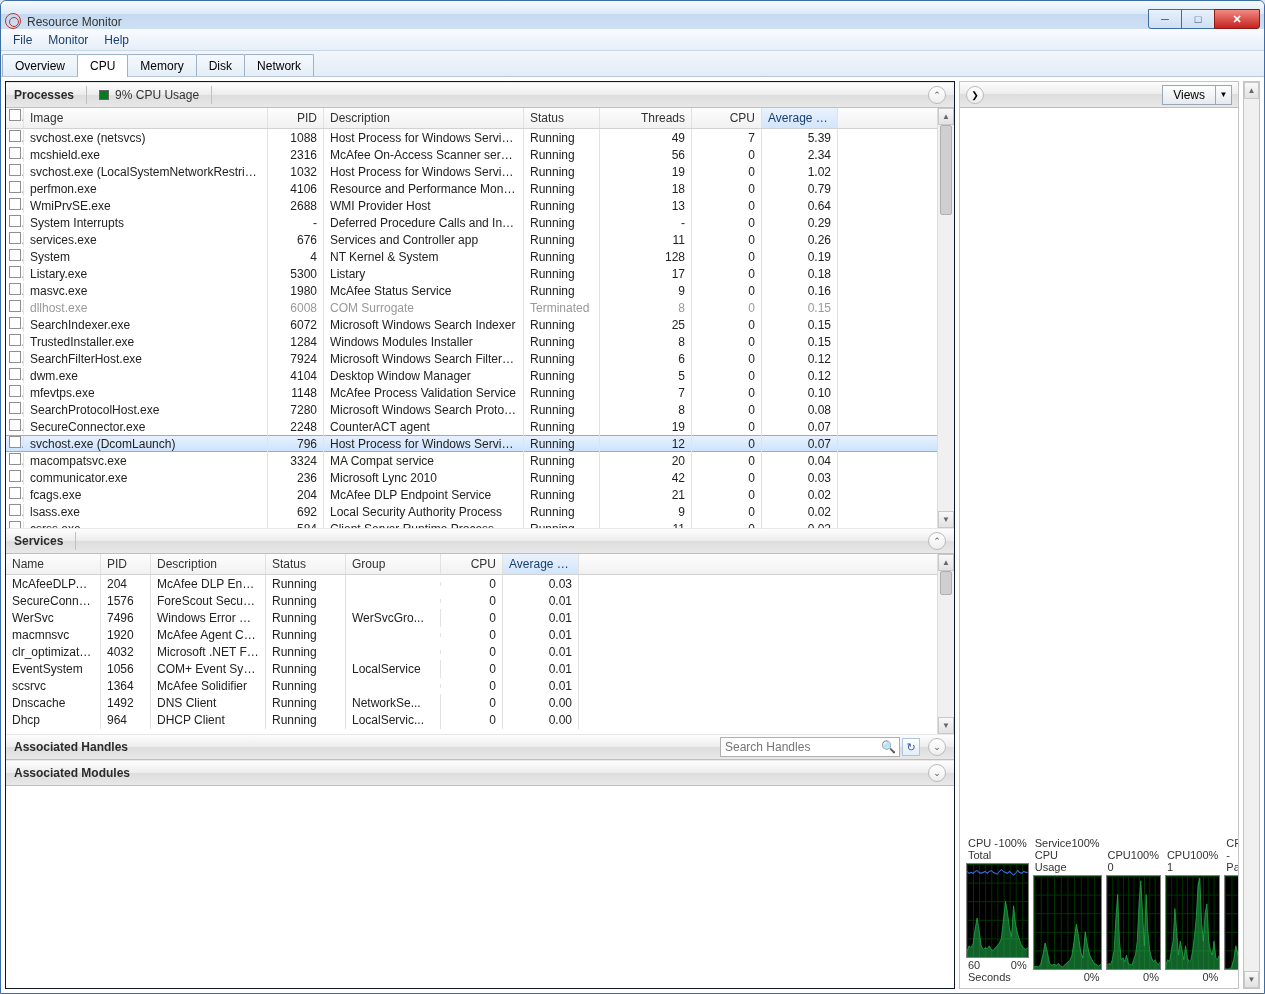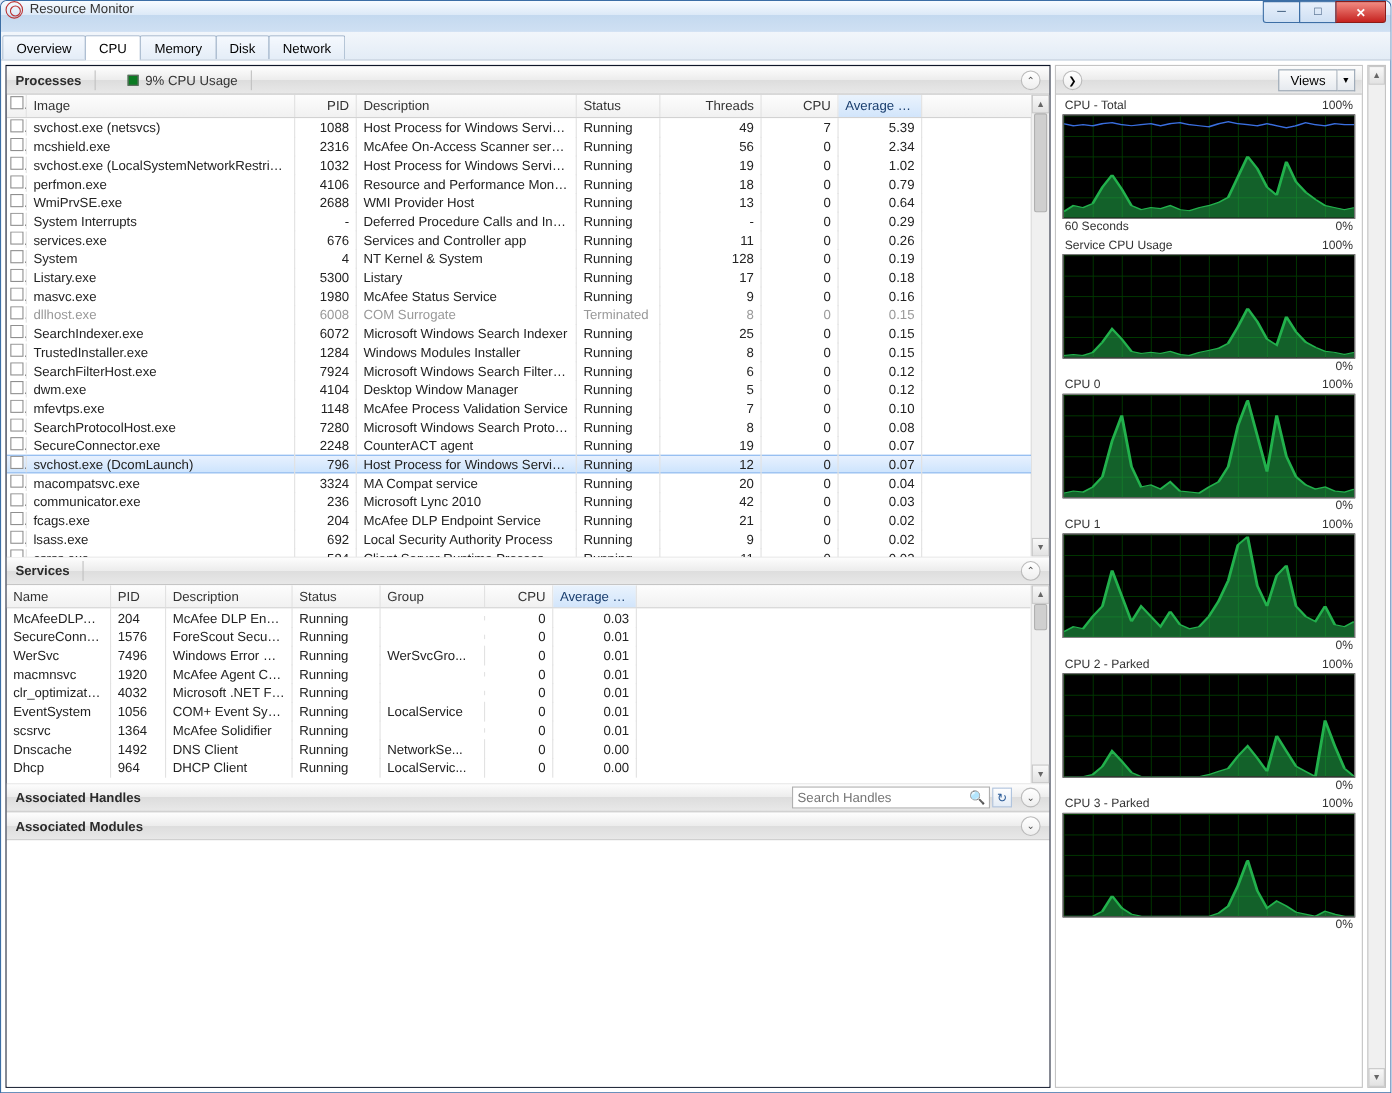--- a/index.html
+++ b/index.html
@@ -1,20 +1,20 @@
 <!DOCTYPE html>
 <html><head>
 <meta charset="utf-8">
 <style>
 * { box-sizing: border-box; margin: 0; padding: 0; font-family: "Segoe UI", Tahoma, sans-serif; }
 html, body { width: 1265px; height: 994px; overflow: hidden; background: #dfe8f6; }
 
 
 .window { width:1265px; height:994px; border:1px solid #3c6ea5; border-radius:6px 6px 0 0; background:#fff; display:flex; flex-direction:column; }
-.titlebar { height:28px; background:linear-gradient(#f7fbff,#dce9f7 45%,#c4d9ef 46%,#cfe0f3); border-radius:6px 6px 0 0; display:flex; align-items:flex-start; padding:0 4px; font-size:12px; color:#333; }
+.titlebar { height:28px; background:linear-gradient(#f7fbff,#dce9f7 45%,#c4d9ef 46%,#cfe0f3); border-radius:6px 6px 0 0; display:flex; align-items:flex-end; padding:0 4px; font-size:12px; color:#333; }
 .titlebar .appicon { width:16px;height:16px; margin-right:6px; border:1px solid #b33; border-radius:50%; position:relative; }
 .titlebar .appicon::before { content:""; position:absolute; left:3px; top:3px; width:8px;height:8px;border-radius:50%; border:1px solid #b33; }
 .title-controls { margin-left:auto; display:flex; gap:0; }
 .title-controls .tc { width:34px; height:20px; border:1px solid #3c6ea5; background:linear-gradient(#e8f0fb,#cfe0f3); margin-left:-1px; display:flex; align-items:center; justify-content:center; font-size:11px; color:#2b4b6f; }
 .title-controls .tc:first-child { border-radius:0 0 0 3px; }
 .title-controls .tc.close { background:linear-gradient(#f28b82,#c5221f); color:#fff; font-weight:bold; width:46px; border-color:#8c1b17; border-radius:0 0 3px 0; }
 
 
 .menubar { height:22px; background:linear-gradient(#fafcff,#e6eef8); border-bottom:1px solid #c9d6e6; display:flex; align-items:center; padding:0 4px; font-size:12px; color:#1a3e6e; }
 .menubar span { padding:2px 8px; cursor:default; }
@@ -59,21 +59,21 @@
 .vscroll .btn { position:absolute; left:0; right:0; height:17px; background:linear-gradient(#f8f8f8,#e2e2e2); border:1px solid #c8c8c8; display:flex;align-items:center;justify-content:center;font-size:8px;color:#666;}
 .vscroll .btn.up{top:0;} .vscroll .btn.dn{bottom:0;}
 
 
 .right-header { height:26px; display:flex; align-items:center; background:linear-gradient(#fdfdfd,#ececec 49%,#dddddd 50%,#e8e8e8); border-bottom:1px solid #bbb; padding:0 6px; gap:6px; font-size:12px; }
 .right-header .arrow { width:18px;height:18px;border:1px solid #bbb;border-radius:50%;display:flex;align-items:center;justify-content:center;font-size:9px;background:linear-gradient(#fff,#eee);}
 .right-header .views-btn { margin-left:auto; display:flex; }
 .right-header .views-btn .b { height:20px;border:1px solid #9aa7b5;background:linear-gradient(#fdfdfd,#e6eaef);padding:0 10px;display:flex;align-items:center;font-size:12px;}
 .right-header .views-btn .drop { width:16px; border-left:none; font-size:8px; padding:0;justify-content:center;}
 
-.charts { flex:1; overflow:auto; padding:4px 6px; display:flex; flex-direction:column; gap:4px; }
+.charts { flex:1; overflow:auto; padding:4px 6px; display:flex; flex-direction:row; gap:4px;align-items:flex-end; }
 .chart { }
 .chart .chart-title { display:flex; font-size:11px; color:#333; padding:0 2px 2px; }
 .chart .chart-title .r { margin-left:auto; }
 .chart .chart-footer { display:flex; font-size:11px; color:#333; padding:1px 2px 1px; }
 .chart .chart-footer .r { margin-left:auto; }
 .chart .plot { height:95px; background:#000; border:1px solid #808080; position:relative; overflow:hidden; }
 .chart .plot .grid-bg { position:absolute; inset:0;
   background-image: linear-gradient(#003d00 1px, transparent 1px), linear-gradient(90deg, #003d00 1px, transparent 1px);
   background-size: 10% 20%;
   opacity:0.9;
@@ -94,36 +94,41 @@
   <div class="titlebar">
     <span class="appicon"></span>
     <span>Resource Monitor</span>
     <div class="title-controls">
       <div class="tc">─</div>
       <div class="tc">□</div>
       <div class="tc close">✕</div>
     </div>
   </div>
 
+  <div class="menubar">
+    <span>File</span>
+    <span>Monitor</span>
+    <span>Help</span>
+  </div>
 
   <div class="tabstrip">
     <div class="tab">Overview</div>
     <div class="tab active">CPU</div>
     <div class="tab">Memory</div>
     <div class="tab">Disk</div>
     <div class="tab">Network</div>
   </div>
 
   <div class="body">
     <div class="left-pane">
 
       <div class="section-header">
         <span class="title">Processes</span>
         <span class="sep"></span>
-        <span class="metric" style="margin-left:17px;">
+        <span class="metric" style="margin-left:0;">
           <span class="sq" style="background:#0a7a22;"></span>
           <span>9% CPU Usage</span>
         </span>
         <span class="sep"></span>
         <span class="chev">⌃</span>
       </div>
       <div class="grid-wrap" style="height:420px;">
         <div class="grid" id="proc-grid">
             <div class="grid-header">
               <div class="col checkbox"><span class="cb"></span></div>

